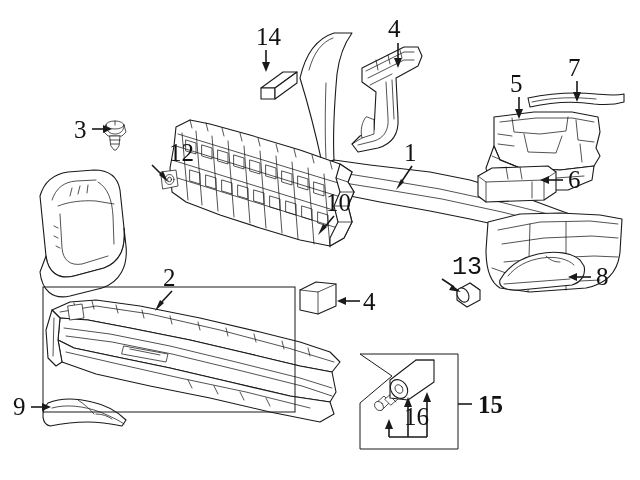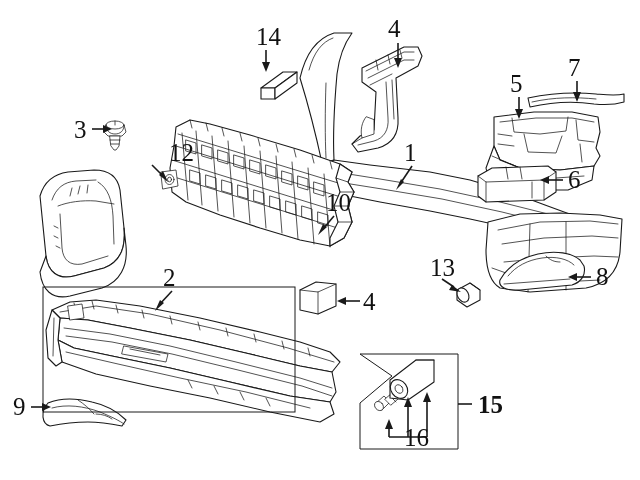--- a/index.html
+++ b/index.html
@@ -404,18 +404,18 @@
   <div class="label-text" style="left:74px; top:117px;">3</div>
   <div class="label-text" style="left:388px; top:16px;">4</div>
   <div class="label-text" style="left:510px; top:71px;">5</div>
   <div class="label-text" style="left:568px; top:167px;">6</div>
   <div class="label-text" style="left:568px; top:55px;">7</div>
   <div class="label-text" style="left:596px; top:264px;">8</div>
   <div class="label-text" style="left:13px; top:394px;">9</div>
   <div class="label-text" style="left:363px; top:289px;">4</div>
   <div class="label-text" style="left:326px; top:190px;">10</div>
   <div class="label-text" style="left:139px; top:140px;margin-left:30px;">12</div>
-  <div class="label-text" style="left:430px; top:255px;">13</div>
+  <div class="label-text" style="left:452px; top:255px;font-family:Liberation Mono, monospace;">13</div>
   <div class="label-text" style="left:256px; top:24px;">14</div>
   <div class="label-text" style="left:478px; top:392px;font-weight:bold;">15</div>
-  <div class="label-text" style="left:404px; top:425px;">16</div>
+  <div class="label-text" style="left:404px; top:404px;">16</div>
 
 </div>
 
 </body></html>

